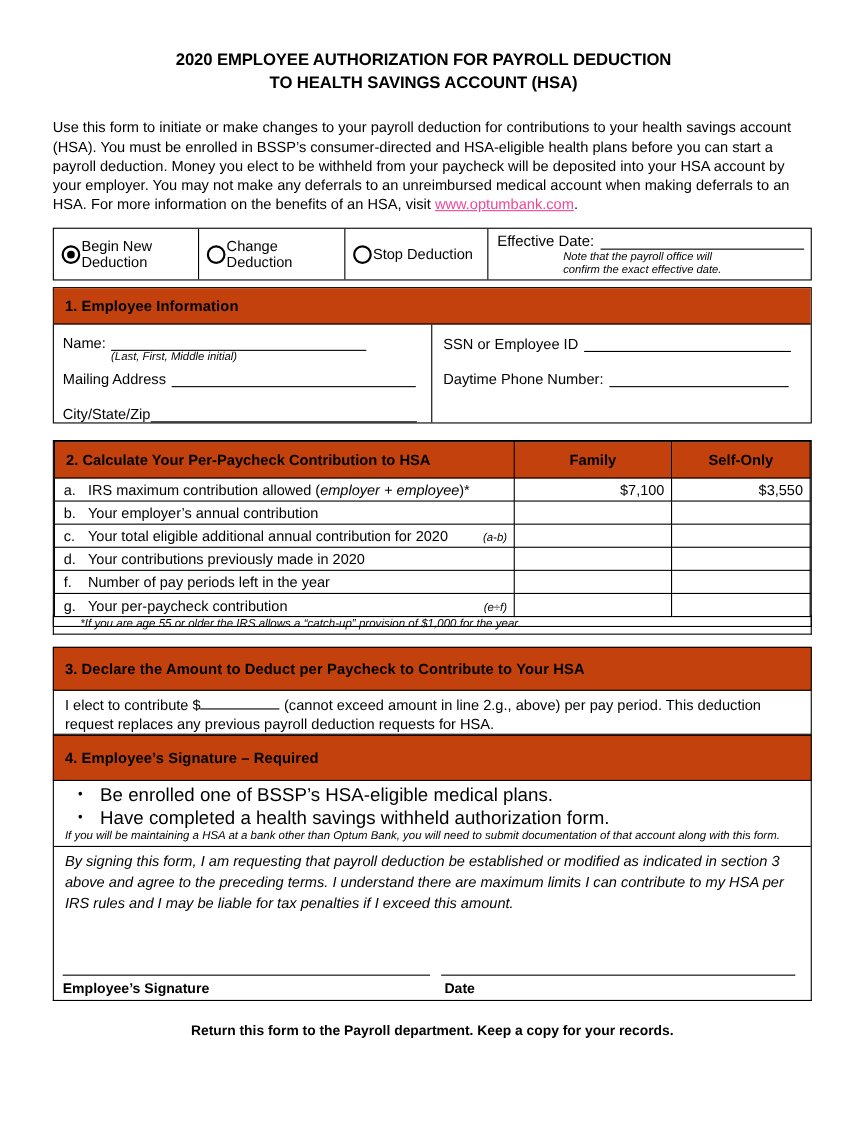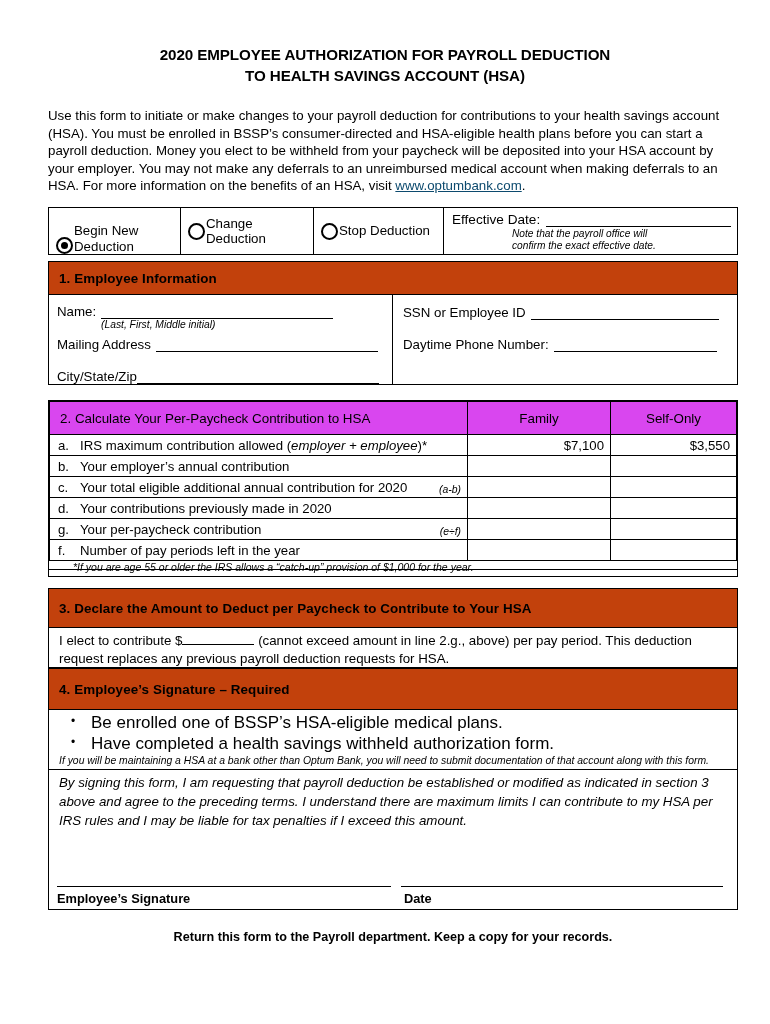--- a/index.html
+++ b/index.html
@@ -37,21 +37,21 @@
 
   
   .intro {
     position: absolute;
     left: 48px; top: 107px; width: 678px;
     font-size: 13.3px;
     line-height: 17.6px;
     text-align: left;
   }
   .intro a, .link {
-    color: #0c4a6e;
+    color: #ec4899;
   }
 
   
   .box {
     position: absolute;
     box-sizing: border-box;
     border: 1.4px solid #000;
   }
   .grayband {
     background: #c2410c;
@@ -182,22 +182,22 @@
     width: 100%;
     table-layout: fixed;
   }
   .tbl td, .tbl th {
     border: 1.1px solid #000;
     padding: 0;
     font-size: 13.2px;
     height: 20px;
   }
   .tbl th {
-    background: #d946ef;
-    font-weight: normal;
+    background: #c2410c;
+    font-weight: bold;
     font-size: 13.4px;
     height: 32px;
     text-align: center;
   }
   th.hd-label {
     text-align: left;
     padding-left: 10px;
   }
   td.lbl {
     padding-left: 8px;
@@ -330,21 +330,21 @@
 <div class="page">
 
   <div class="title-block">
     <div class="title-line">2020 EMPLOYEE AUTHORIZATION FOR PAYROLL DEDUCTION</div>
     <div class="title-line">TO HEALTH SAVINGS ACCOUNT (HSA)</div>
   </div>
 
   <div class="intro"><span>Use this form to initiate or make changes to your payroll deduction for contributions to your health savings account (HSA). You must be enrolled in BSSP’s consumer-directed and HSA-eligible health plans before you can start a payroll deduction. Money you elect to be withheld from your paycheck will be deposited into your HSA account by your employer.  You may not make any deferrals to an unreimbursed medical account when making deferrals to an HSA.  For more information on the benefits of an HSA, visit </span><a class="link" href="#">www.optumbank.com</a><span>.</span></div>
 
   <div class="box" id="option-row">
-    <div class="opt-cell" style="left:0; width:131px;align-items:flex-end;">
+    <div class="opt-cell" style="left:0; width:131px;">
       <span class="radio checked"></span>
       <span class="opt-label">
         <span>Begin New</span><br>
         <span>Deduction</span>
       </span>
     </div>
     <div class="opt-cell" style="left:131px; width:133px;">
       <span class="radio"></span>
       <span class="opt-label">
         <span>Change</span><br>
@@ -422,26 +422,26 @@
             <td class="lbl"><span class="ltr">c.</span>Your total eligible additional annual contribution for 2020<span class="formula">(a-b)</span></td>
             <td class="val"></td>
             <td class="val"></td>
           </tr>
           <tr>
             <td class="lbl"><span class="ltr">d.</span>Your contributions previously made in 2020</td>
             <td class="val"></td>
             <td class="val"></td>
           </tr>
           <tr>
+            <td class="lbl"><span class="ltr">f.</span>Number of pay periods left in the year</td>
+            <td class="val"></td>
+            <td class="val"></td>
+          </tr>
+          <tr>
             <td class="lbl"><span class="ltr">g.</span>Your per-paycheck contribution<span class="formula">(e÷f)</span></td>
-            <td class="val"></td>
-            <td class="val"></td>
-          </tr>
-          <tr>
-            <td class="lbl"><span class="ltr">f.</span>Number of pay periods left in the year</td>
             <td class="val"></td>
             <td class="val"></td>
           </tr>
         </tbody>
     </table>
   </div>
   <div id="catchup-note">*If you are age 55 or older the IRS allows a “catch-up” provision of $1,000 for the year.</div>
 
   <div class="box grayband sec-head" id="sec3-head">3.   Declare the Amount to Deduct per Paycheck to Contribute to Your HSA</div>
   <div class="box" id="sec3-body"><span>I elect to contribute $</span><span class="blank-sm"></span><span> (cannot exceed amount in line 2.g., above) per pay period. This deduction request replaces any previous payroll deduction requests for HSA.</span></div>

